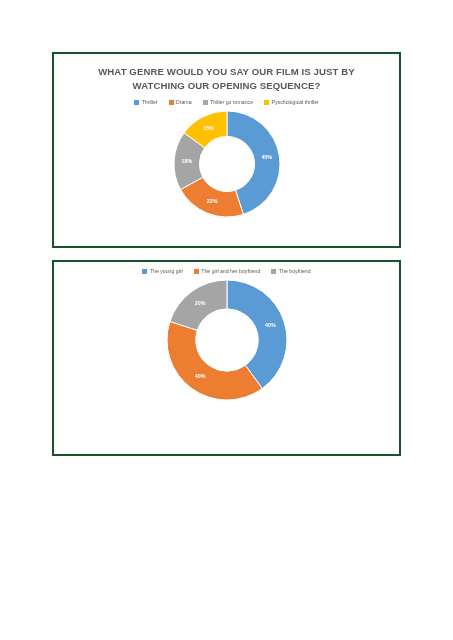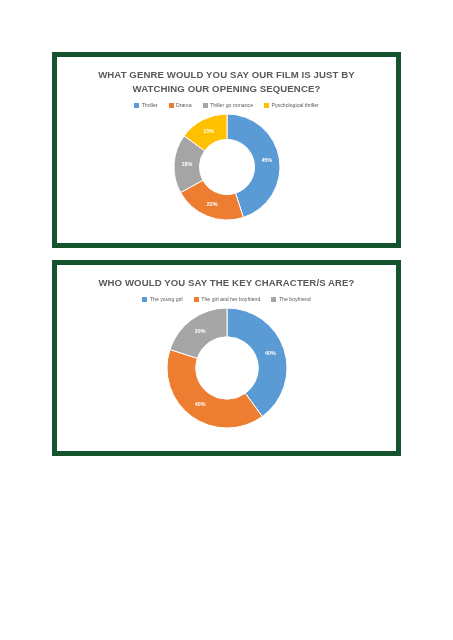--- a/index.html
+++ b/index.html
@@ -21,21 +21,21 @@
     width: 453px;
     height: 640px;
     background: #ffffff;
   }
 
   .chart-card {
     position: absolute;
     left: 52px;
     width: 349px;
     background: #ffffff;
-    border: 5px solid #14532d;
+    border: 2px solid #14532d;
     box-sizing: border-box;
   }
   #card-genre { top: 52px; height: 196px; }
   #card-character { top: 260px; height: 196px; }
 
   .chart-title {
     text-align: center;
     font-weight: bold;
     font-size: 9.6px;
     line-height: 14px;
@@ -119,21 +119,20 @@
           <text x="39.17194301786116" y="91.45139685157876" class="slice-label">22%</text>
           <path d="M 7.555745957675228 79.53294472739091 A 53 53 0 0 1 11.122099298127779 22.84738162849893 L 31.70349163502644 37.80063844681944 A 27.560000000000002 27.560000000000002 0 0 0 29.84898789799112 67.27713125824327 Z" fill="#A5A5A5" stroke="#ffffff" stroke-width="1"></path>
           <text x="13.799483378909223" y="51.47079787335926" class="slice-label">18%</text>
           <path d="M 11.122099298127779 22.84738162849893 A 53 53 0 0 1 53.99999999999999 1 L 53.99999999999999 26.439999999999998 A 27.560000000000002 27.560000000000002 0 0 0 31.70349163502644 37.80063844681944 Z" fill="#FFC000" stroke="#ffffff" stroke-width="1"></path>
           <text x="35.71326267049105" y="18.11025720569254" class="slice-label">15%</text>
         </svg>
       </div>
   </div>
 
   <div class="chart-card" id="card-character">
-    <div class="chart-title">WHO WOULD YOU SAY THE KEY CHARACTER/S ARE?</div>
     <div class="chart-legend">
         <div class="legend-item">
           <span class="legend-swatch" style="background: rgb(91, 155, 213);"></span>
           <span class="legend-label">The young girl</span>
         </div>
         <div class="legend-item">
           <span class="legend-swatch" style="background: rgb(237, 125, 49);"></span>
           <span class="legend-label">The girl and her boyfriend</span>
         </div>
         <div class="legend-item">

